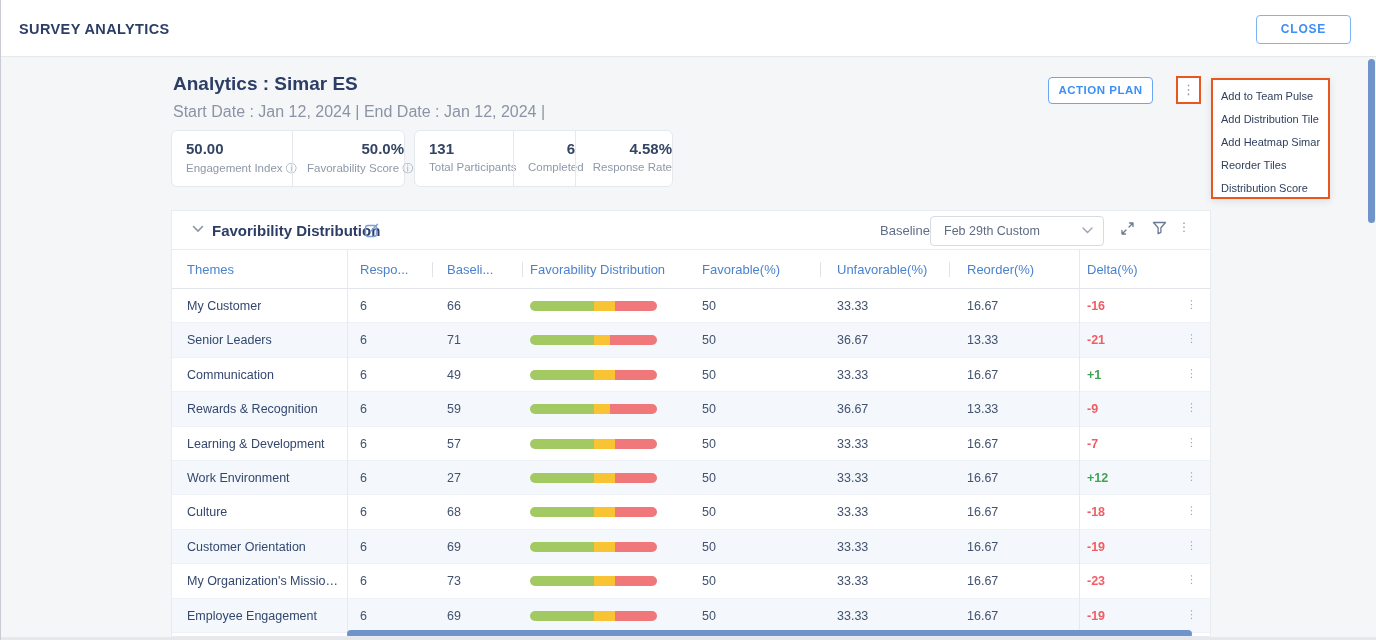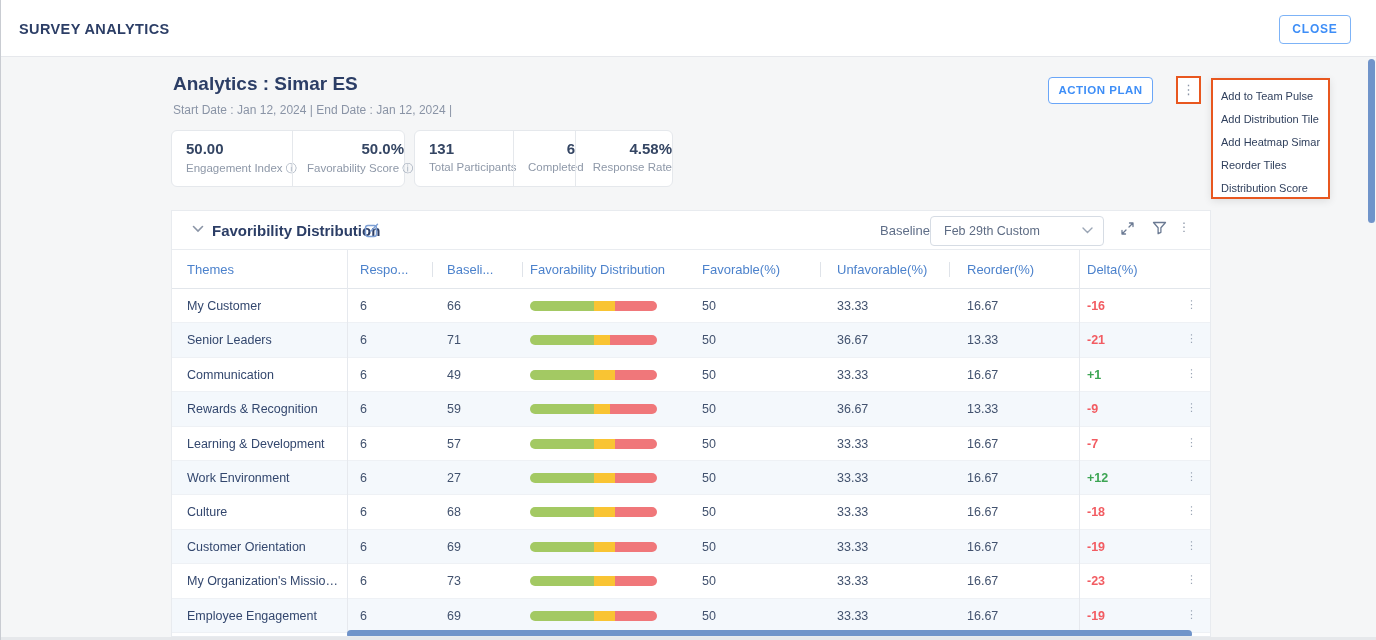--- a/index.html
+++ b/index.html
@@ -3,25 +3,25 @@
 <meta charset="utf-8">
 <style>
   * { margin:0; padding:0; box-sizing:border-box; }
   html,body { width:1376px; height:640px; overflow:hidden; }
   body { font-family:"Liberation Sans", sans-serif; background:#f5f6f7; position:relative; }
   .page { position:absolute; inset:0; width:1376px; height:640px; border-left:1px solid #c9ccd2; }
 
   
   .topbar { position:absolute; left:0; top:0; width:1376px; height:57px; background:#fff; border-bottom:1px solid #e6e8ec; z-index:5; }
   .topbar-title { position:absolute; left:18px; top:21px; font-size:14.5px; font-weight:bold; letter-spacing:.4px; color:var(--navy); }
-  .close-btn { position:absolute; right:26px; top:15px; width:72px; height:29px; background:#fff; border:1.5px solid #7db3f7; border-radius:4px; color:var(--accent-blue); font-size:12px; font-weight:bold; letter-spacing:.8px; text-align:center; line-height:26px; cursor:pointer; }
+  .close-btn { position:absolute; right:26px; top:15px; width:95px; height:29px; background:#fff; border:1.5px solid #7db3f7; border-radius:4px; color:var(--accent-blue); font-size:12px; font-weight:bold; letter-spacing:.8px; text-align:center; line-height:26px; cursor:pointer; }
 
   
   .page-title { position:absolute; left:172px; top:73px; font-size:19px; font-weight:600; color:var(--navy); }
-  .dates-line { position:absolute; left:172px; top:103px; font-size:12px; color:#8a94a6; }
+  .dates-line { position:absolute; left:172px; top:103px; font-size:16px; color:#8a94a6; }
 
   
   .action-plan-btn { position:absolute; left:1047px; top:77px; width:105px; height:27px; background:#fff; border:1px solid #6aa6f8; border-radius:4px; color:var(--accent-blue); font-size:11.5px; font-weight:bold; letter-spacing:.5px; text-align:center; line-height:25px; cursor:pointer; }
   .kebab-box { position:absolute; left:1175px; top:76px; width:25px; height:28px; border:2px solid var(--orange); background:#fff; color:#8a94a6; font-size:13px; text-align:center; line-height:24px; cursor:pointer; }
   .menu-panel { position:absolute; left:1210px; top:78px; width:119px; height:121px; background:#fff; border:2px solid var(--orange); box-shadow:0 2px 8px rgba(0,0,0,.10); z-index:6; padding-top:5px; }
   .menu-item { height:23px; line-height:23px; padding-left:8px; font-size:11px; color:#2f3f5c; white-space:nowrap; cursor:pointer; }
 
   
   .stat-card { position:absolute; top:130px; height:57px; background:#fff; border:1px solid #e5e8ec; border-radius:6px; display:flex; }
   .stat-card.c1 { left:170px; width:234px; }

